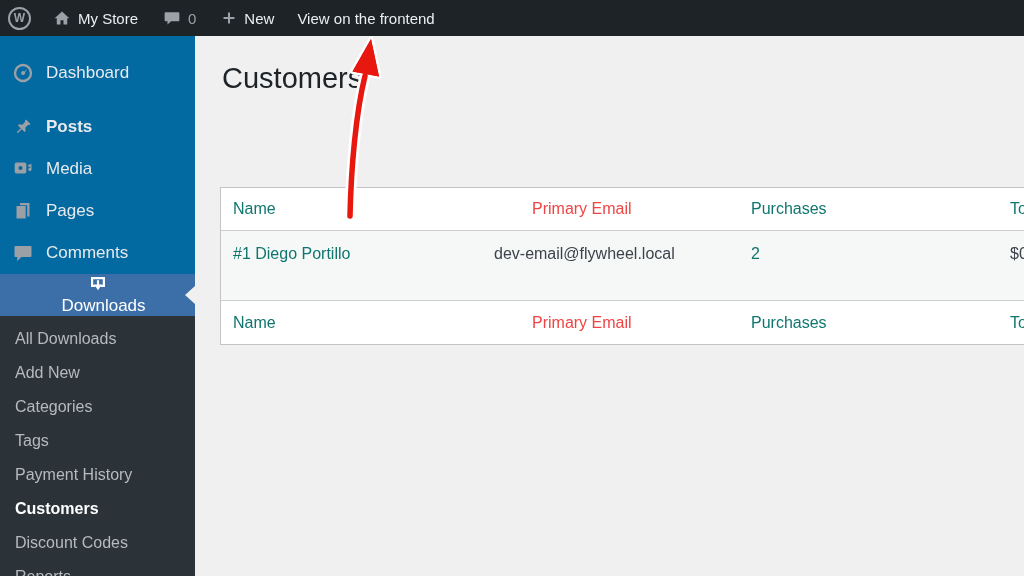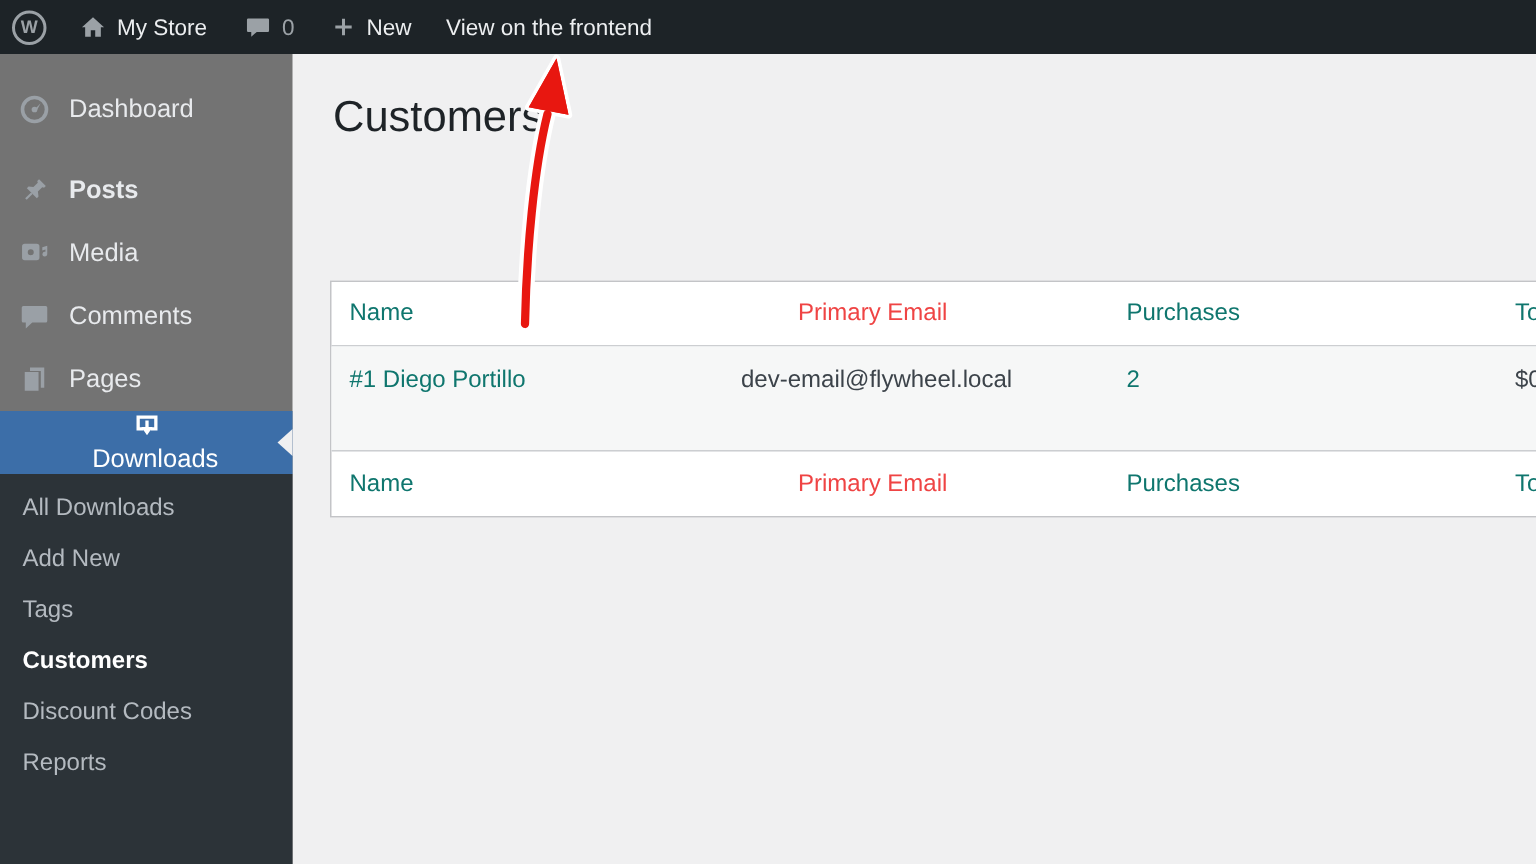--- a/index.html
+++ b/index.html
@@ -25,21 +25,21 @@
     display:flex; align-items:center; justify-content:center;
     margin-right:22px;
   }
   .ab-icon { color:#9ba1a6; display:flex; align-items:center; }
   .ab-icon svg { display:block; }
   .mr-sm { margin-right:7px; } .grp-gap { margin-right:25px; }
 
   
   .sidebar {
     position:absolute; top:36px; left:0; width:195px; height:540px;
-    background:#737373; z-index:10;
+    background:#0369a1; z-index:10;
   }
   .menu-item {
     height:42px; display:flex; align-items:center;
     padding-left:12px; cursor:pointer;
     color:#e8eaed; font-size:17px;
   }
   .menu-item .mi-icon { width:22px; height:22px; margin-right:12px; color:#9aa0a6; flex:none; }
   .menu-item .mi-icon svg { display:block; width:22px; height:22px; }
   .menu-item.first { margin-top:16px; }
   .menu-item.after-sep { margin-top:12px;font-weight:bold; }
@@ -153,56 +153,62 @@
       <svg viewBox="0 0 22 22" fill="currentColor">
           <path fill-rule="evenodd" d="M4.5 4.5h8a1.8 1.8 0 011.8 1.8v7.4a1.8 1.8 0 01-1.8 1.8h-8a1.8 1.8 0 01-1.8-1.8V6.3a1.8 1.8 0 011.8-1.8zm4 3.6a2 2 0 100 4 2 2 0 000-4z"></path>
           <path d="M16.2 6.8l3.3-.9v5.5a1.6 1.6 0 11-1.2-1.55V8.4l-2.1.55z"></path>
         </svg>
     </span>
     <span>Media</span>
   </div>
 
   <div class="menu-item">
     <span class="mi-icon">
-      <svg viewBox="0 0 22 22">
-          <path d="M3.5 4h15a1 1 0 011 1v9a1 1 0 01-1 1h-9l-4.3 4v-4h-1.7a1 1 0 01-1-1V5a1 1 0 011-1z" fill="currentColor"></path>
-        </svg>
-    </span>
-    <span>Comments</span>
-  </div>
-
-  <div class="menu-item">
-    <span class="mi-icon">
       <svg viewBox="0 0 22 22" fill="currentColor">
           <path d="M8 3h9.5v13.5h-2.3V5.3H8z"></path>
           <rect x="4.5" y="6" width="9.2" height="12.5"></rect>
         </svg>
     </span>
     <span>Pages</span>
   </div>
 
+  <div class="menu-item">
+    <span class="mi-icon">
+      <svg viewBox="0 0 22 22">
+          <path d="M3.5 4h15a1 1 0 011 1v9a1 1 0 01-1 1h-9l-4.3 4v-4h-1.7a1 1 0 01-1-1V5a1 1 0 011-1z" fill="currentColor"></path>
+        </svg>
+    </span>
+    <span>Comments</span>
+  </div>
+
   <div class="menu-item active">
     <span class="mi-icon">
       <svg viewBox="0 0 22 22" fill="currentColor">
           <path d="M4 3h14v10h-4.6v-2.2h2.4V5.2H6.2v5.6h2.4V13H4z"></path>
           <path d="M9.9 6.3h2.2v4.3h2.7L11 16.2 7.2 10.6h2.7z"></path>
         </svg>
     </span>
     <span>Downloads</span>
   </div>
 
   <div class="submenu">
     <div class="submenu-item">
         <span>All Downloads</span>
       </div>
     <div class="submenu-item">
         <span>Add New</span>
       </div>
     <div class="submenu-item">
+        <span>Categories</span>
+      </div>
+    <div class="submenu-item">
         <span>Tags</span>
+      </div>
+    <div class="submenu-item">
+        <span>Payment History</span>
       </div>
     <div class="submenu-item active">
         <span>Customers</span>
       </div>
     <div class="submenu-item">
         <span>Discount Codes</span>
       </div>
     <div class="submenu-item">
         <span>Reports</span>
       </div>

